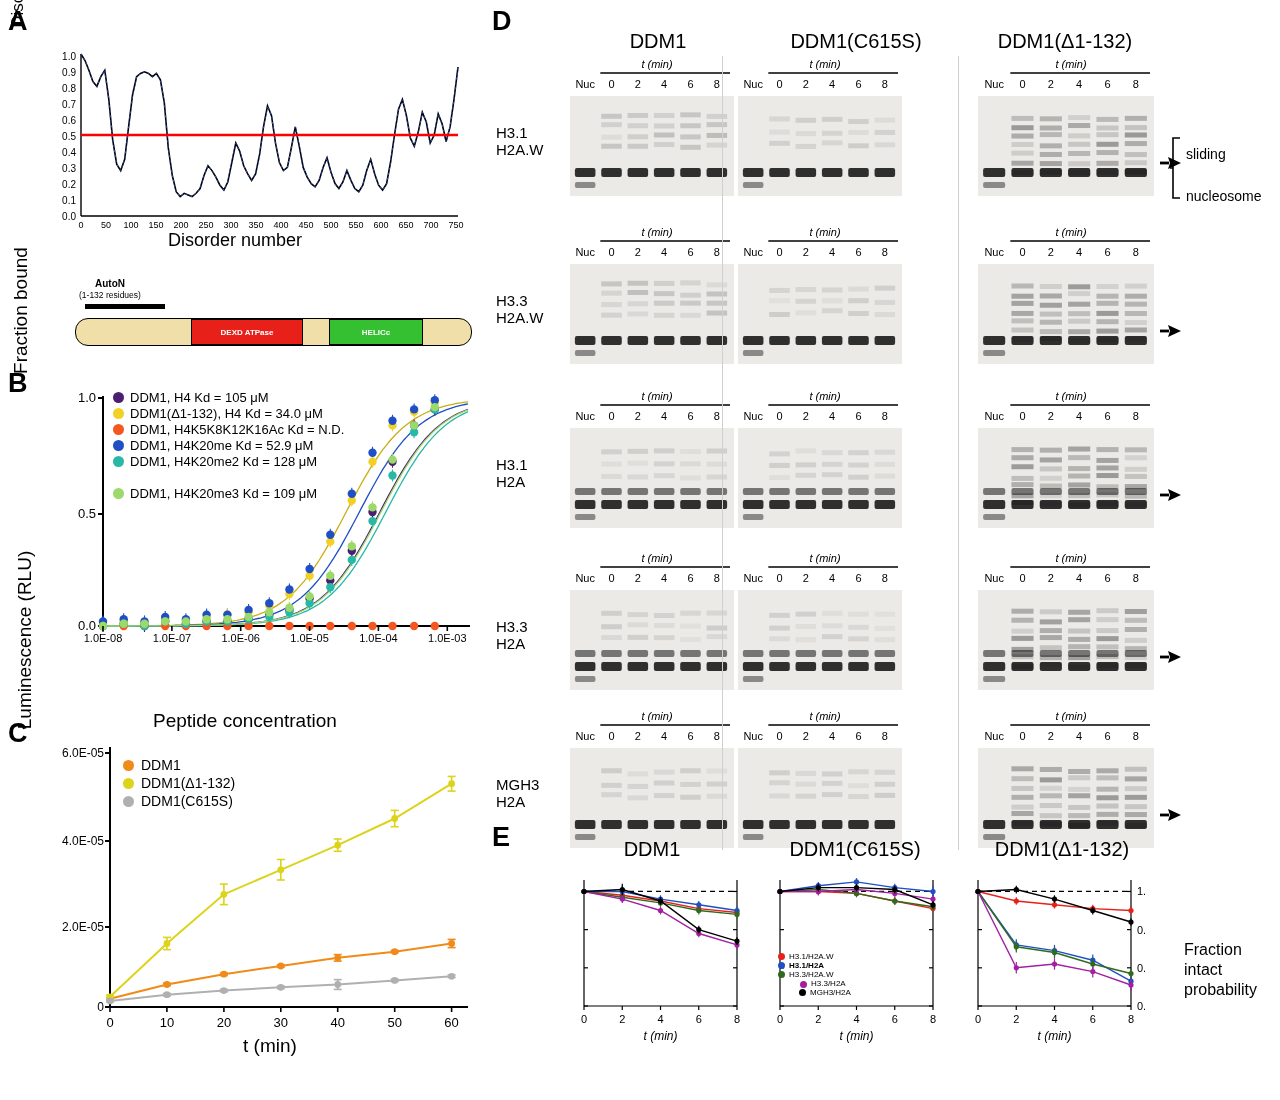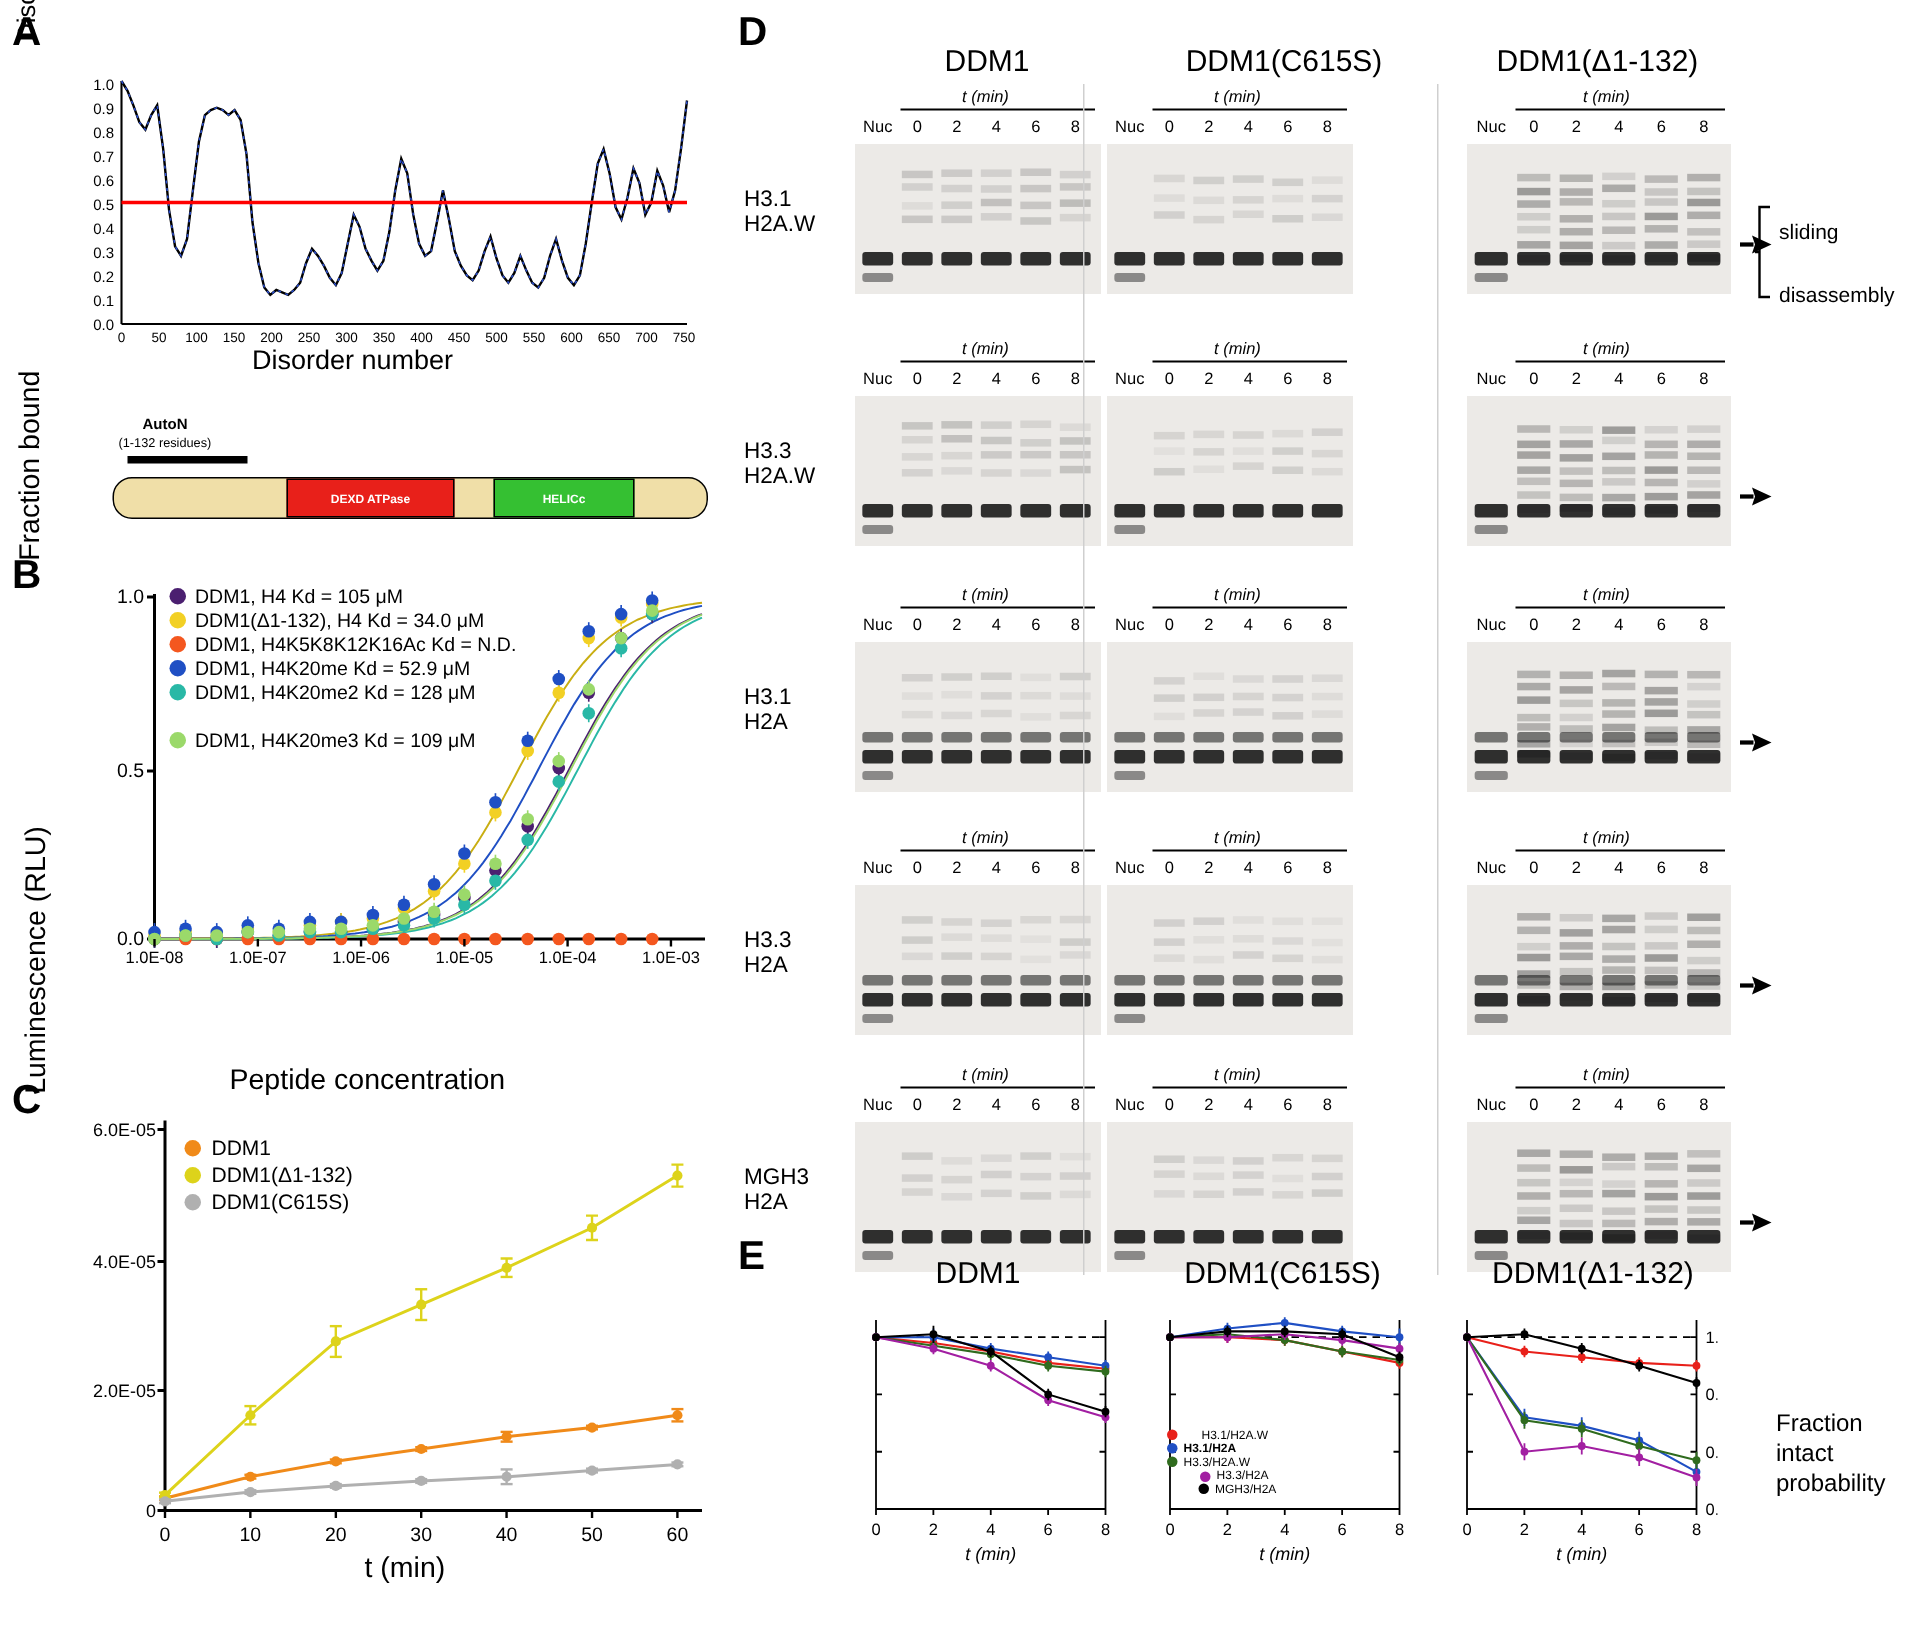--- a/index.html
+++ b/index.html
@@ -1206,21 +1206,21 @@
     <div style="position: absolute; left: 722px; top: 56px; width: 1px; height: 794px; background: rgb(207, 207, 207);"></div>
     <div style="position: absolute; left: 958px; top: 56px; width: 1px; height: 794px; background: rgb(207, 207, 207);"></div>
   </div>
 
 <div style="position:absolute;left:1168px;top:136px;">
   <svg width="16" height="80" viewBox="0 0 16 80">
       <path d="M12 2 H5 V32 H2 H5 V62 H12" fill="none" stroke="#000" stroke-width="1.6"></path>
     </svg>
 </div>
 <div class="seglabel" style="position:absolute;left:1186px;top:146px;">sliding</div>
-<div class="seglabel" style="position:absolute;left:1186px;top:188px;">disassembly</div>
+<div class="seglabel" style="position:absolute;left:1186px;top:188px;">nucleosome</div>
 
 <div class="panel-letter" style="left:492px;top:822px;">E</div>
 
 <div class="fig-title" style="position:absolute;left:572px;top:838px;width:160px;">DDM1</div>
 <div class="fig-title" style="position:absolute;left:760px;top:838px;width:190px;">DDM1(C615S)</div>
 <div class="fig-title" style="position:absolute;left:962px;top:838px;width:200px;">DDM1(Δ1-132)</div>
 
 <div id="panelEPlots">
     <div style="position: absolute; left: 556px; top: 866px; width: 195px; height: 185px;">
       <svg width="195" height="185" viewBox="0 0 195 185" font-family="Liberation Sans, sans-serif">
@@ -1474,21 +1474,21 @@
     </div>
   </div>
 
 <div style="position:absolute;left:1184px;top:940px;width:90px;font-size:16px;line-height:1.25;">
   <div>Fraction</div>
   <div>intact</div>
   <div>probability</div>
 </div>
 
 <div style="position:absolute;left:778px;top:952px;">
-  <div style="display:flex;align-items:center;gap:12px;">
+  <div style="display:flex;align-items:center;">
     <span style="width:7px;height:7px;border-radius:50%;background:#e8201a;display:inline-block;margin-right:4px;"></span>
     <span style="font-size:8px;">H3.1/H2A.W</span>
   </div>
   <div style="display:flex;align-items:center;font-weight:bold;">
     <span style="width:7px;height:7px;border-radius:50%;background:#1f4fc4;display:inline-block;margin-right:4px;"></span>
     <span style="font-size:8px;">H3.1/H2A</span>
   </div>
   <div style="display:flex;align-items:center;">
     <span style="width:7px;height:7px;border-radius:50%;background:#2f6b1e;display:inline-block;margin-right:4px;"></span>
     <span style="font-size:8px;">H3.3/H2A.W</span>

